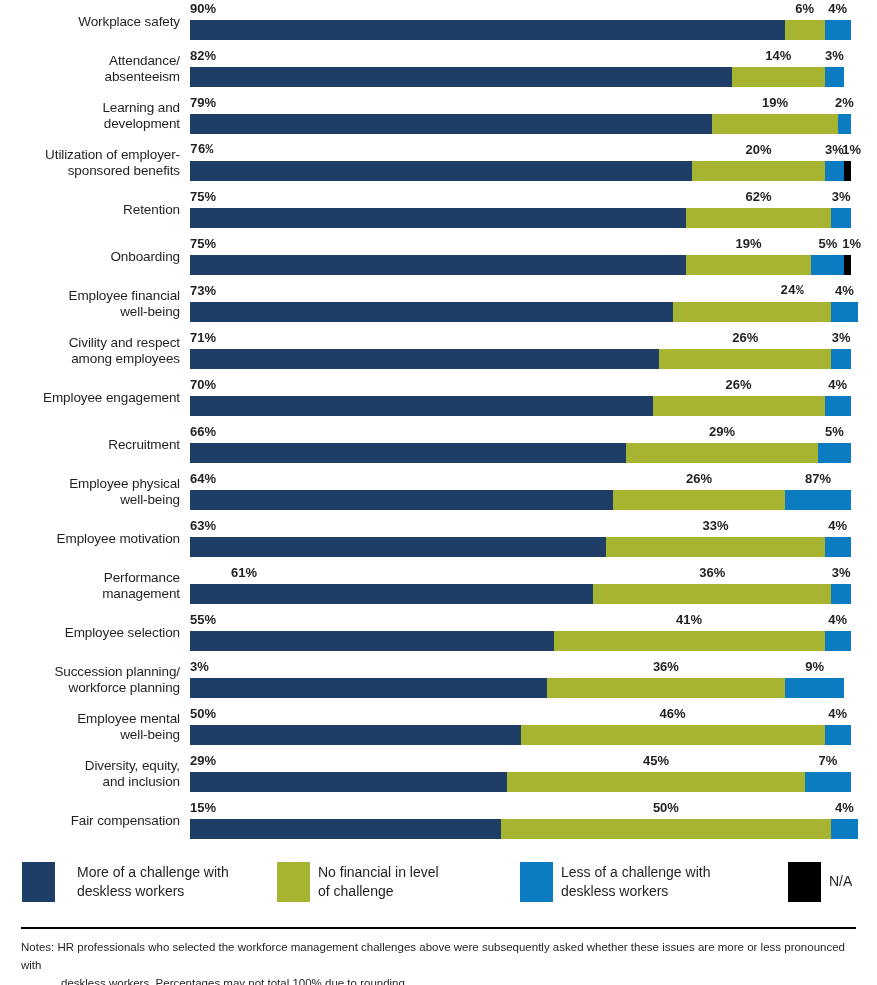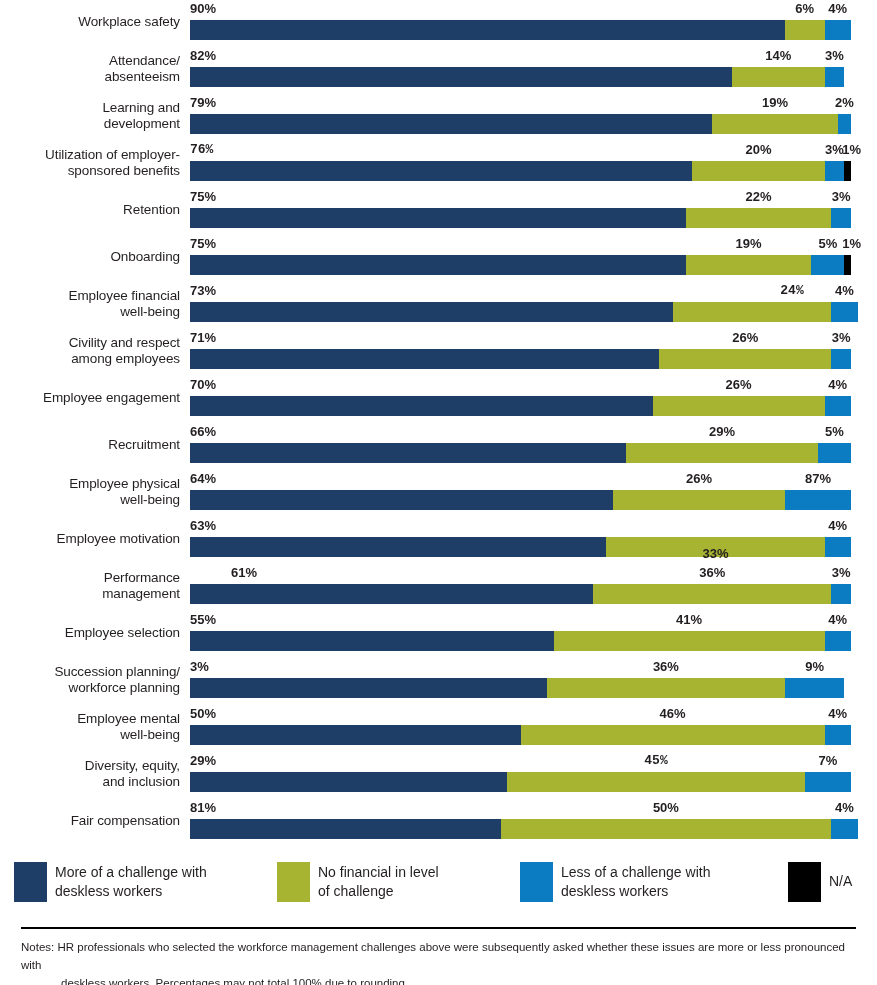--- a/index.html
+++ b/index.html
@@ -97,21 +97,21 @@
     flex: none;
   }
   .legend-text {
     margin-left: 8px;
     font-size: 14px;
     line-height: 19px;
     color: #231f20;
     white-space: pre-line;
     padding-top: 1px;
   }
-  .legend-item.i0 { left: 14px; }
+  .legend-item.i0 { left: 22px; gap: 14px; }
   .legend-item.i1 { left: 277px; }
   .legend-item.i2 { left: 520px; }
   .legend-item.i3 { left: 788px; }
   .legend-item.i3 .legend-text { padding-top: 10px; }
 
   
   .divider {
     position: absolute;
     left: 21px;
     top: 927px;
@@ -196,21 +196,21 @@
       <div class="row">
         <div class="row-label one-line">
           <div>Retention</div>
         </div>
         <div class="bar-track">
           <div class="seg seg-more" style="left: 0px; width: 495.75px;"></div>
           <div class="seg seg-same" style="left: 495.75px; width: 145.42px;"></div>
           <div class="seg seg-less" style="left: 641.17px; width: 19.83px;"></div>
         </div>
         <div class="val val-more" style="left: 190px;">75%</div>
-        <div class="val val-same" style="left: 758.46px;">22%</div>
+        <div class="val val-same" style="left: 758.46px;">62%</div>
         <div class="val val-less" style="left: 841.085px;">3%</div>
       </div>
       <div class="row">
         <div class="row-label one-line">
           <div>Onboarding</div>
         </div>
         <div class="bar-track">
           <div class="seg seg-more" style="left: 0px; width: 495.75px;"></div>
           <div class="seg seg-same" style="left: 495.75px; width: 125.59px;"></div>
           <div class="seg seg-less" style="left: 621.34px; width: 33.05px;"></div>
@@ -292,21 +292,21 @@
       <div class="row">
         <div class="row-label one-line">
           <div>Employee motivation</div>
         </div>
         <div class="bar-track">
           <div class="seg seg-more" style="left: 0px; width: 416.43px;"></div>
           <div class="seg seg-same" style="left: 416.43px; width: 218.13px;"></div>
           <div class="seg seg-less" style="left: 634.56px; width: 26.44px;"></div>
         </div>
         <div class="val val-more" style="left: 190px;">63%</div>
-        <div class="val val-same" style="left: 715.495px; margin-top: 28px;">33%</div>
+        <div class="val val-same" style="left: 715.495px;">33%</div>
         <div class="val val-less" style="left: 837.78px;">4%</div>
       </div>
       <div class="row">
         <div class="row-label two-line">
           <div>Performance</div>
           <div>management</div>
         </div>
         <div class="bar-track">
           <div class="seg seg-more" style="left: 0px; width: 403.21px;"></div>
           <div class="seg seg-same" style="left: 403.21px; width: 237.96px;"></div>
@@ -361,33 +361,33 @@
         <div class="row-label two-line">
           <div>Diversity, equity,</div>
           <div>and inclusion</div>
         </div>
         <div class="bar-track">
           <div class="seg seg-more" style="left: 0px; width: 317.28px;"></div>
           <div class="seg seg-same" style="left: 317.28px; width: 297.45px;"></div>
           <div class="seg seg-less" style="left: 614.73px; width: 46.27px;"></div>
         </div>
         <div class="val val-more" style="left: 190px;">29%</div>
-        <div class="val val-same" style="left: 656.005px; font-family: Liberation Mono, monospace;">45%</div>
+        <div class="val val-same" style="left: 656.005px;">45%</div>
         <div class="val val-less" style="left: 827.865px;">7%</div>
       </div>
       <div class="row">
         <div class="row-label one-line">
           <div>Fair compensation</div>
         </div>
         <div class="bar-track">
           <div class="seg seg-more" style="left: 0px; width: 310.67px;"></div>
           <div class="seg seg-same" style="left: 310.67px; width: 330.5px;"></div>
           <div class="seg seg-less" style="left: 641.17px; width: 26.44px;"></div>
         </div>
-        <div class="val val-more" style="left: 190px;">81%</div>
+        <div class="val val-more" style="left: 190px;">15%</div>
         <div class="val val-same" style="left: 665.92px;">50%</div>
         <div class="val val-less" style="left: 844.39px;">4%</div>
       </div>
     </div>
 
   <div class="legend" id="legend-container">
       <div class="legend-item i0">
         <div class="legend-swatch" style="background: rgb(30, 62, 104);"></div>
         <div class="legend-text">More of a challenge with
 deskless workers</div>

